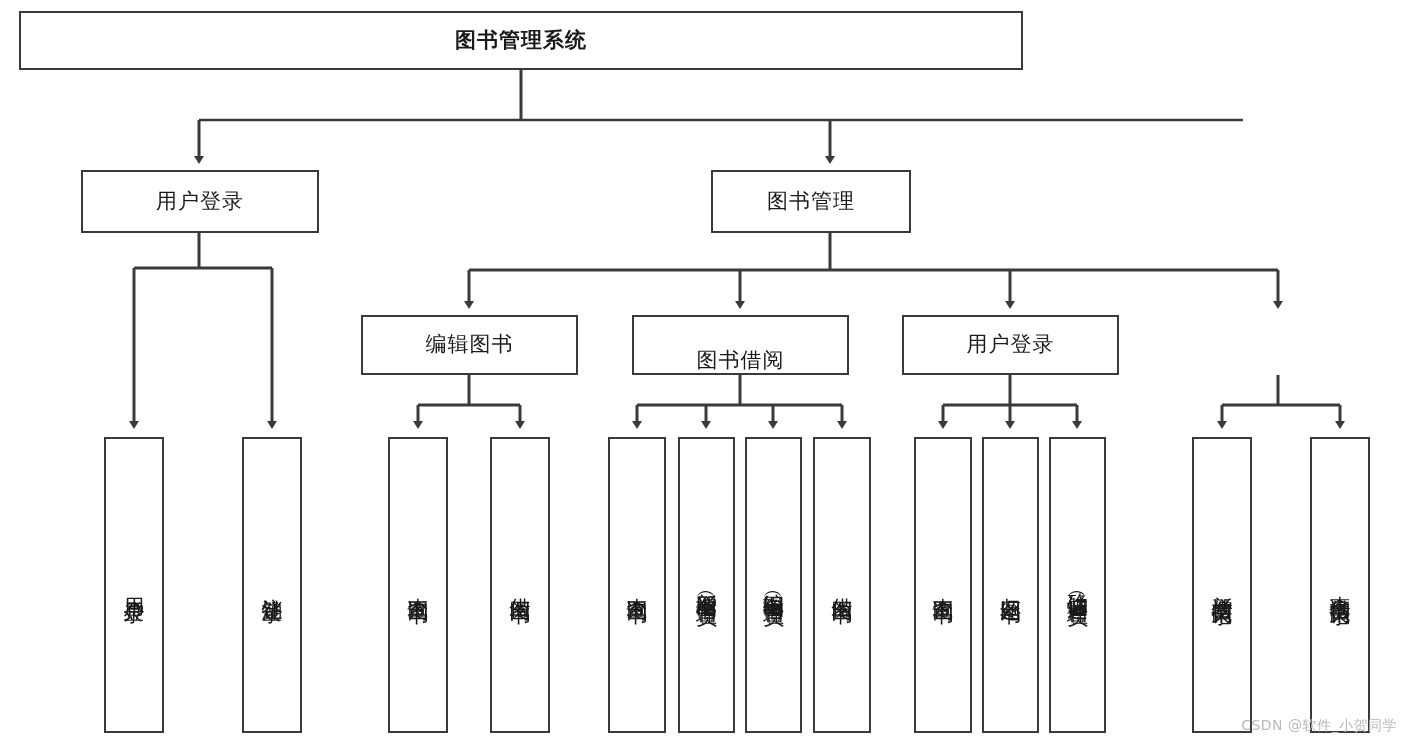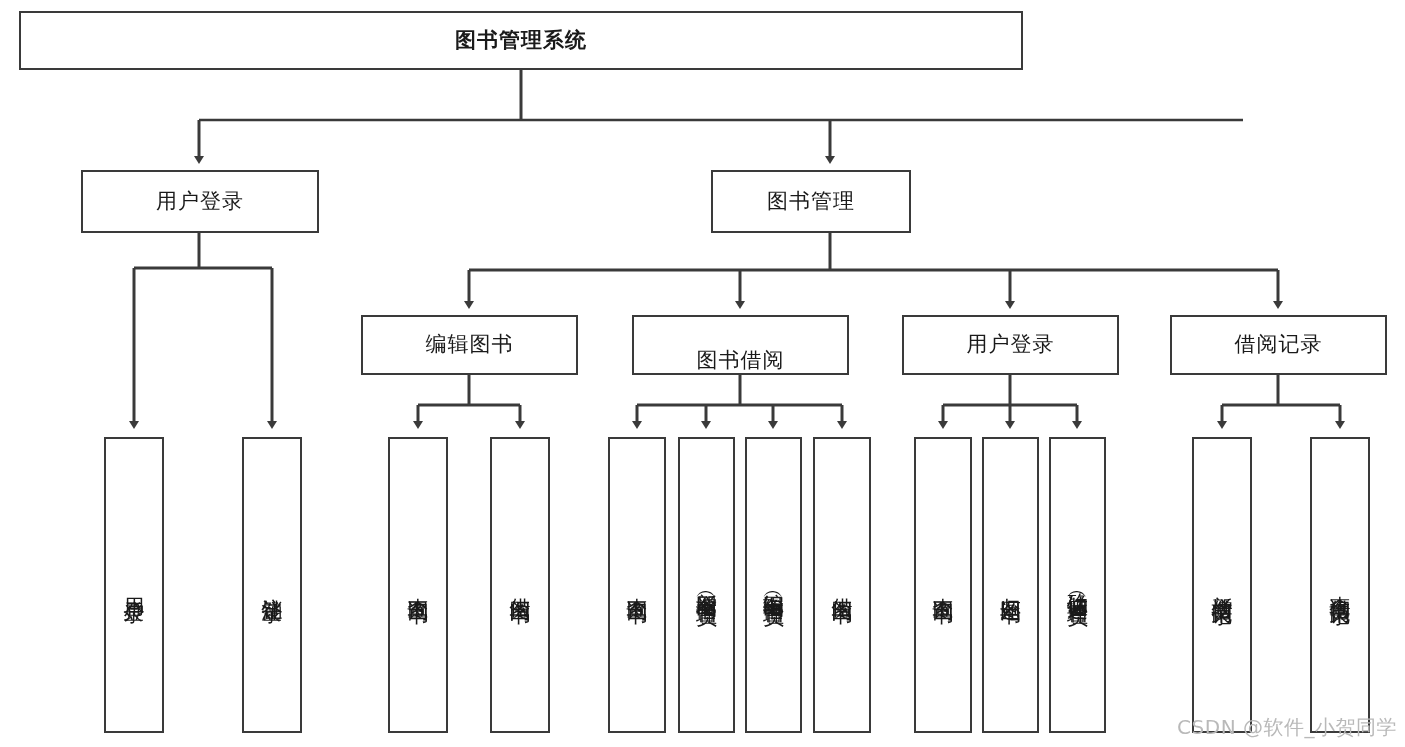--- a/index.html
+++ b/index.html
@@ -55,22 +55,22 @@
   }
   .node.vert .vlabel {
     writing-mode: vertical-rl;
     text-orientation: upright;
     display: block;
     text-align: center;
   }
   #watermark {
     position: absolute;
     right: 8px;
-    bottom: 6px;
-    font-size: 20px;
+    bottom: 12px;
+    font-size: 14px;
     color: #b9b9b9;
     letter-spacing: 0.5px;
     z-index: 5;
     white-space: nowrap;
   }
 </style>
 </head>
 <body>
 
 <div id="canvas">
@@ -138,23 +138,20 @@
 
   <div class="node horiz" style="left:361px; top:315px; width:217px; height:60px;">
     <span>编辑图书</span>
   </div>
   <div class="node horiz" style="left:632px; top:315px; width:217px; height:60px;align-items:flex-end;">
     <span>图书借阅</span>
   </div>
   <div class="node horiz" style="left:902px; top:315px; width:217px; height:60px;">
     <span>用户登录</span>
   </div>
-  <div class="node horiz" style="left:1170px; top:315px; width:217px; height:60px;">
-    <span>借阅记录</span>
-  </div>
 
   <div class="node vert" style="left:104px; top:437px; width:60px; height:296px;">
     <span class="vlabel">用户登录</span>
   </div>
   <div class="node vert" style="left:242px; top:437px; width:60px; height:296px;">
     <span class="vlabel">注销登录</span>
   </div>
 
   <div class="node vert" style="left:388px; top:437px; width:60px; height:296px;">
     <span class="vlabel">查询图书</span>

